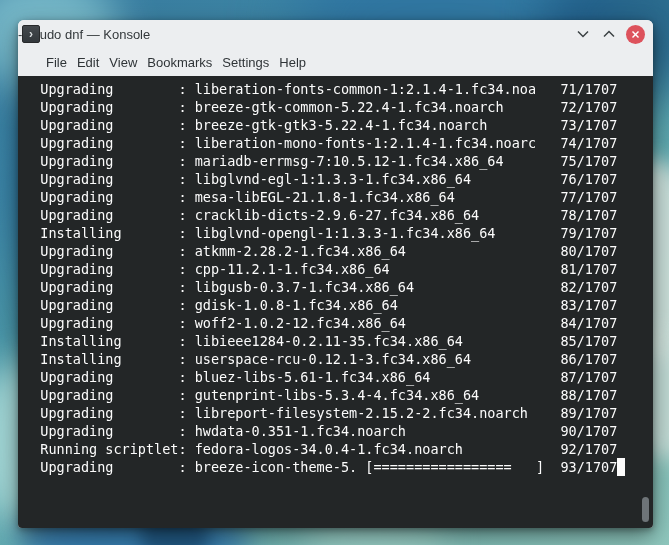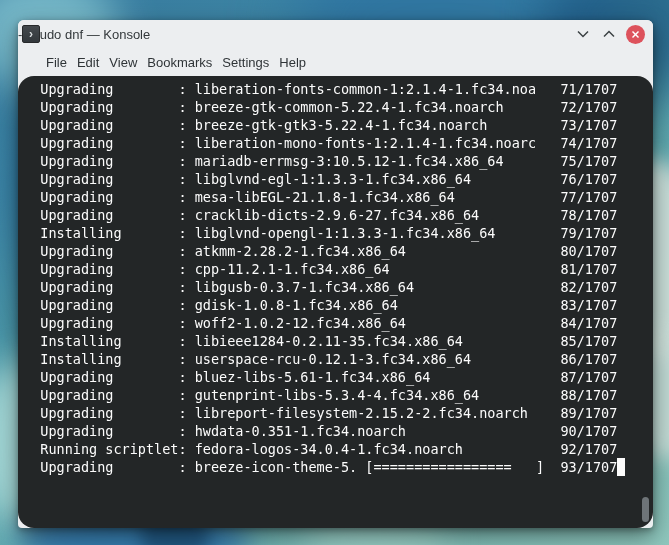--- a/index.html
+++ b/index.html
@@ -82,21 +82,20 @@
   }
   .menu-item { padding: 2px 3px; }
 
   
   .terminal {
     flex: 1;
     background: #232627;
     position: relative;
     padding: 4px 0 0 6px;
     box-sizing: border-box;
-    border-radius: 16px;
   }
   .term-line {
     font-family: "DejaVu Sans Mono", monospace;
     font-size: 13.5px;
     line-height: 18px;
     color: #fcfcfc;
     white-space: pre;
   }
   .cursor {
     display: inline-block;
@@ -166,21 +165,21 @@
       <div class="menu-item">Settings</div>
       <div class="menu-item">Help</div>
     </div>
 
   <div class="terminal">
     <div>
         <div class="term-line">  Upgrading        : liberation-fonts-common-1:2.1.4-1.fc34.noa   71/1707</div>
         <div class="term-line">  Upgrading        : breeze-gtk-common-5.22.4-1.fc34.noarch       72/1707</div>
         <div class="term-line">  Upgrading        : breeze-gtk-gtk3-5.22.4-1.fc34.noarch         73/1707</div>
         <div class="term-line">  Upgrading        : liberation-mono-fonts-1:2.1.4-1.fc34.noarc   74/1707</div>
-        <div class="term-line">  Upgrading        : mariadb-errmsg-3:10.5.12-1.fc34.x86_64       75/1707</div>
+        <div class="term-line">  Upgrading        : mariadb-errmsg-7:10.5.12-1.fc34.x86_64       75/1707</div>
         <div class="term-line">  Upgrading        : libglvnd-egl-1:1.3.3-1.fc34.x86_64           76/1707</div>
         <div class="term-line">  Upgrading        : mesa-libEGL-21.1.8-1.fc34.x86_64             77/1707</div>
         <div class="term-line">  Upgrading        : cracklib-dicts-2.9.6-27.fc34.x86_64          78/1707</div>
         <div class="term-line">  Installing       : libglvnd-opengl-1:1.3.3-1.fc34.x86_64        79/1707</div>
         <div class="term-line">  Upgrading        : atkmm-2.28.2-1.fc34.x86_64                   80/1707</div>
         <div class="term-line">  Upgrading        : cpp-11.2.1-1.fc34.x86_64                     81/1707</div>
         <div class="term-line">  Upgrading        : libgusb-0.3.7-1.fc34.x86_64                  82/1707</div>
         <div class="term-line">  Upgrading        : gdisk-1.0.8-1.fc34.x86_64                    83/1707</div>
         <div class="term-line">  Upgrading        : woff2-1.0.2-12.fc34.x86_64                   84/1707</div>
         <div class="term-line">  Installing       : libieee1284-0.2.11-35.fc34.x86_64            85/1707</div>

